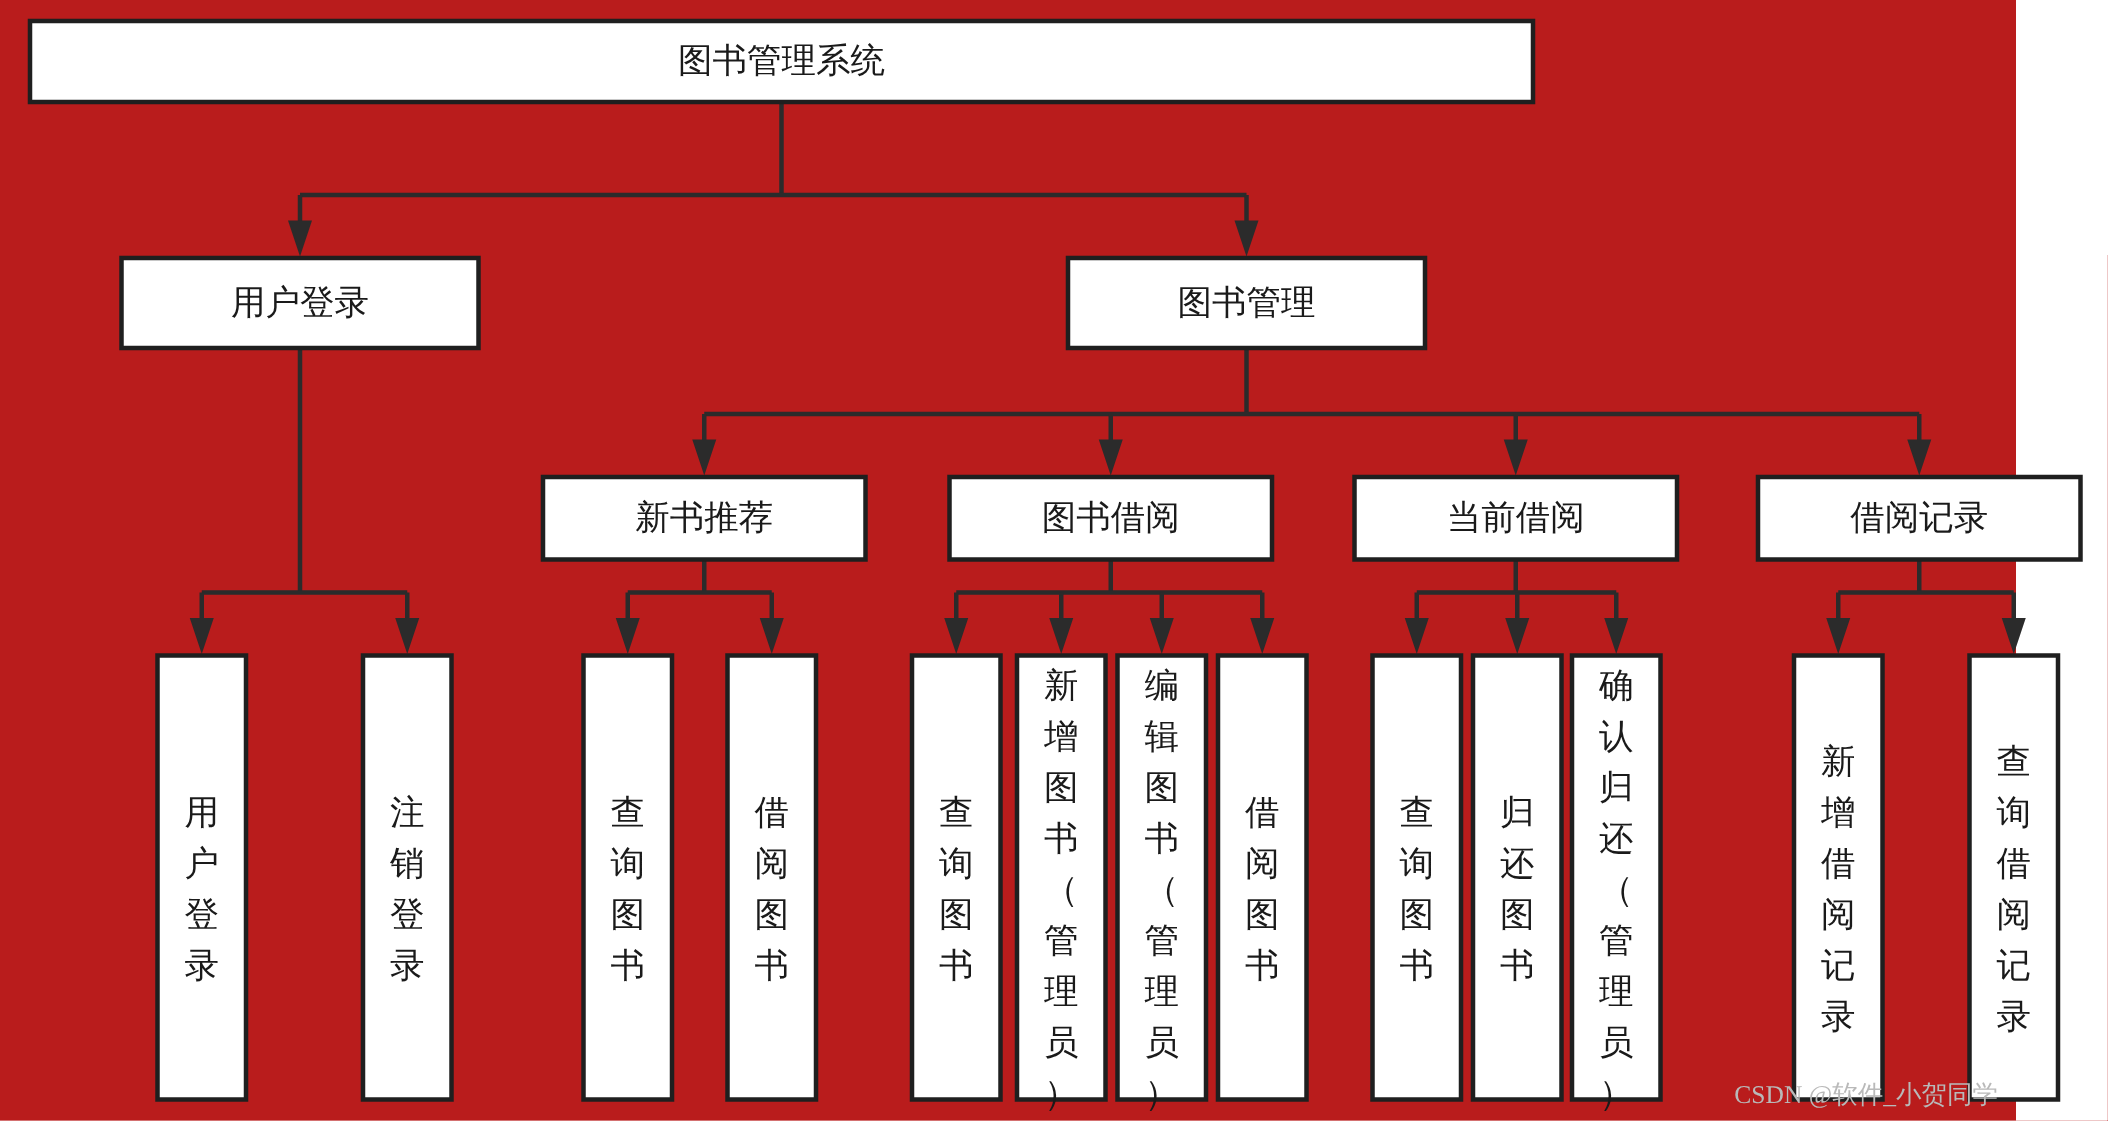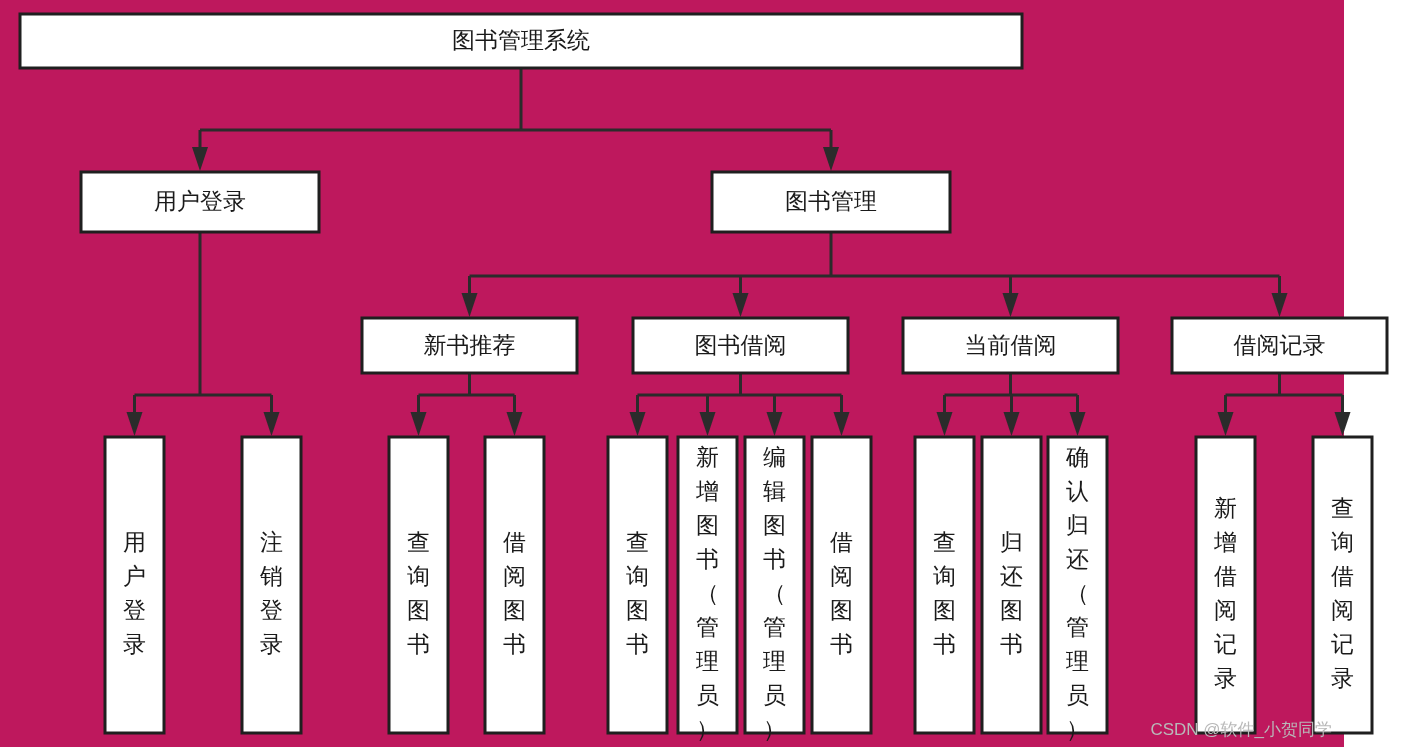--- a/index.html
+++ b/index.html
@@ -1,31 +1,31 @@
 <!DOCTYPE html>
 <html><head>
 <meta charset="utf-8">
 <style>
   html,body{margin:0;padding:0;background:#ffffff;}
   body{
     font-family:"Liberation Sans","DejaVu Sans",sans-serif;
     width:1405px;height:747px;overflow:hidden;position:relative;
   }
-  #diagram-root{position:relative;width:1344px;height:747px;background:#be185d;}
+  #diagram-root{position:relative;width:1344px;height:747px;background:#b91c1c;}
   svg#tree{position:absolute;left:0;top:0;width:1405px;height:747px;display:block;}
   .node-rect{fill:#ffffff;stroke:#1f1f1f;stroke-width:3;}
   .edge{stroke:#2b2b2b;stroke-width:3;fill:none;}
   .arrow-head{fill:#2b2b2b;stroke:none;}
   .node-label{
     font-family:"Liberation Sans","DejaVu Sans",sans-serif;
     font-size:23px;fill:#1a1a1a;text-anchor:middle;dominant-baseline:middle;
   }
   .watermark{
     position:absolute;right:12px;bottom:6px;
-    font-family:Liberation Sans, sans-serif;
+    font-family:Liberation Serif, serif;
     font-size:17px;color:#b9b9b9;white-space:nowrap;user-select:none;
   }
 </style>
 </head>
 <body>
 
 <div id="diagram-root">
   <svg id="tree" viewBox="0 0 1405 747" xmlns="http://www.w3.org/2000/svg">
     <g id="edges-layer">
         <g>

